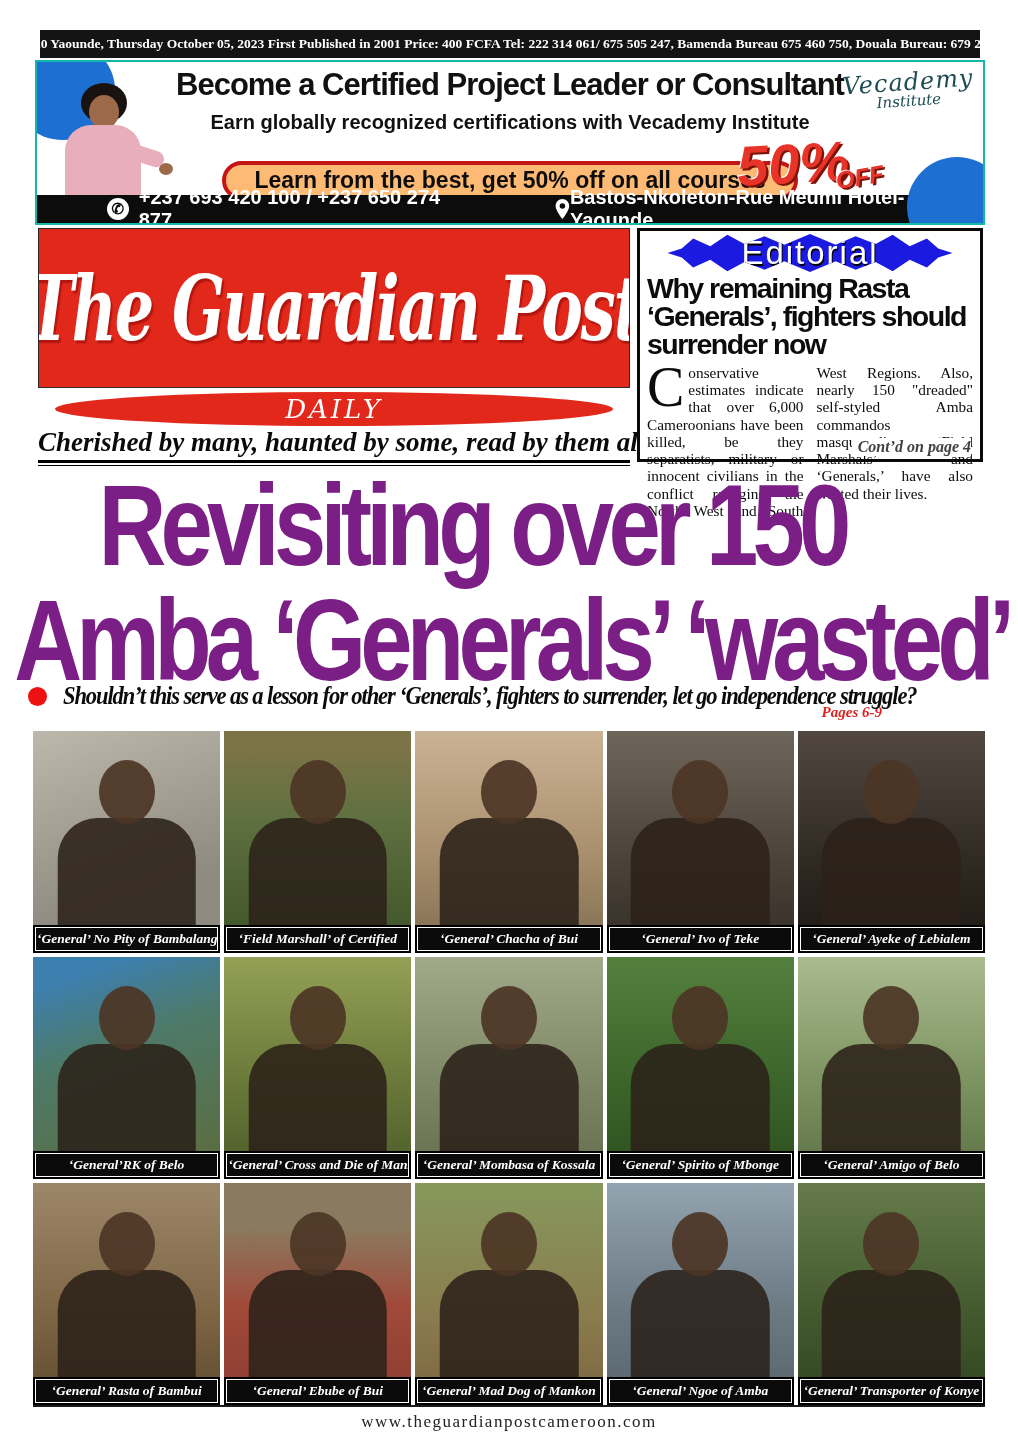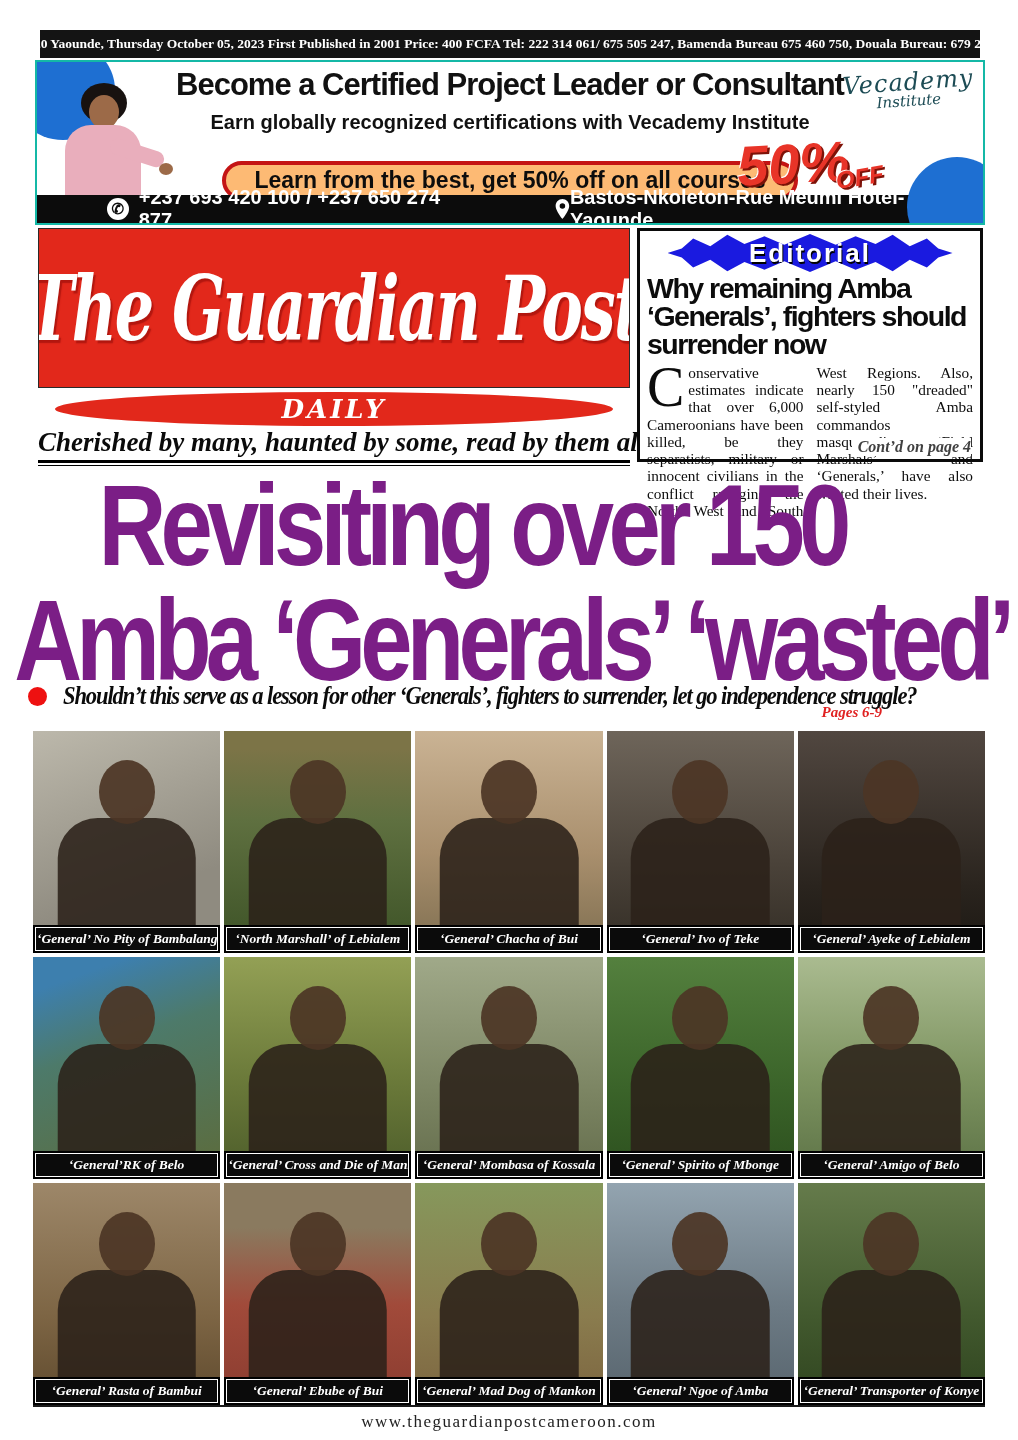--- a/index.html
+++ b/index.html
@@ -65,34 +65,34 @@
 
   
   .masthead { position:absolute; top:228px; left:38px; width:592px; height:234px; }
   .mast-red { height:160px; background:#e2281b; border:1px solid #2a2a2a;
     display:flex; align-items:center; justify-content:center; overflow:hidden; }
   .mast-title { color:#fff; font-family:"DejaVu Serif", serif; font-weight:bold; font-style:italic;
     font-size:62px; white-space:nowrap; transform:scaleY(1.45); letter-spacing:-2px;
     text-shadow:2px 2px 1px rgba(120,0,0,.45); }
   .daily { margin:4px auto 0; width:558px; height:34px; background:#e2281b; border-radius:50%;
     display:flex; align-items:center; justify-content:center; }
-  .daily span { color:#fff; font-family:"DejaVu Serif", serif; font-weight:bold; font-style:italic;
+  .daily span { color:#fff; font-family:"DejaVu Serif", serif; font-weight:normal; font-style:italic;
     font-size:26px; letter-spacing:3px; }
   .slogan { text-align:center; font-family:"Liberation Serif", serif; font-weight:bold;
     font-style:italic; font-size:27px; color:#0a0a0a; margin-top:1px; white-space:nowrap; }
   .mast-rule { margin-top:2px; height:6px; border-top:3px solid #000; border-bottom:1px solid #000; }
 
   
   .editorial { position:absolute; top:228px; left:637px; width:346px; height:234px;
     border:3px solid #0a0a0a; background:#fff; padding:3px 7px; }
   .badge-row { display:flex; justify-content:center; }
   .starburst { width:285px; height:38px; background:#1a1ae0; display:flex; align-items:center;
     justify-content:center;
     clip-path:polygon(0 50%,5% 38%,9% 12%,15% 32%,21% 2%,27% 26%,34% 6%,41% 28%,50% 0,59% 28%,66% 6%,73% 26%,79% 2%,85% 32%,91% 12%,95% 38%,100% 50%,95% 62%,91% 88%,85% 68%,79% 98%,73% 74%,66% 94%,59% 72%,50% 100%,41% 72%,34% 94%,27% 74%,21% 98%,15% 68%,9% 88%,5% 62%); }
-  .starburst span { color:#fff; font-weight:bold; font-size:26px; letter-spacing:2px;
+  .starburst span { color:#fff; font-weight:normal; font-size:33px; letter-spacing:2px;
     text-shadow:1px 2px 0 #000; }
   .ed-head { font-weight:bold; font-size:28.5px; line-height:0.98; letter-spacing:-1.5px;
     color:#0c0c0c; margin-top:3px; }
   .ed-body { margin-top:5px; column-count:2; column-gap:13px; text-align:justify;
     font-family:"Liberation Serif", serif; font-size:15.3px; line-height:1.13; color:#0c0c0c; }
   .dropcap { float:left; font-size:56px; line-height:0.78; padding:2px 4px 0 0;
     font-family:"Liberation Serif", serif; }
   .contd { position:absolute; right:9px; bottom:3px; color:#404040; font-weight:bold;
     font-style:italic; font-family:"Liberation Serif", serif; font-size:16px; background:#fff; padding-left:6px; }
 
@@ -222,21 +222,21 @@
     <div class="slogan">Cherished by many, haunted by some, read by them all</div>
     <div class="mast-rule"></div>
   </div>
 
   <div class="editorial">
     <div class="badge-row">
       <div class="starburst">
         <span>Editorial</span>
       </div>
     </div>
-    <div class="ed-head">Why remaining Amba ‘Generals’, fighters should surrender now</div>
+    <div class="ed-head">Why remaining Rasta ‘Generals’, fighters should surrender now</div>
     <p class="ed-body">
       <span class="dropcap">C</span><span>onservative estimates indicate that over 6,000 Cameroonians have been killed, be they separatists, military or innocent civilians in the conflict ravaging the North West and South West Regions. Also, nearly 150 "dreaded" self-styled Amba commandos masquerading as ‘Field Marshals’ and ‘Generals,’ have also wasted their lives.</span>
     </p>
     <div class="contd">Cont’d on page 4</div>
   </div>
 
   <div class="headline">
     <div class="hl hl1">Revisiting over 150</div>
     <div class="hl hl2">Amba ‘Generals’ ‘wasted’</div>
   </div>
@@ -249,21 +249,21 @@
     <div class="pages">Pages 6-9</div>
   </div>
 
   <div class="grid">
     <figure class="tile p1">
       <div class="photo"></div>
       <figcaption class="caption">‘General’ No Pity of Bambalang</figcaption>
     </figure>
     <figure class="tile p2">
       <div class="photo"></div>
-      <figcaption class="caption">‘North Marshall’ of Lebialem</figcaption>
+      <figcaption class="caption">‘Field Marshall’ of Certified</figcaption>
     </figure>
     <figure class="tile p3">
       <div class="photo"></div>
       <figcaption class="caption">‘General’ Chacha of Bui</figcaption>
     </figure>
     <figure class="tile p4">
       <div class="photo"></div>
       <figcaption class="caption">‘General’ Ivo of Teke</figcaption>
     </figure>
     <figure class="tile p5">

